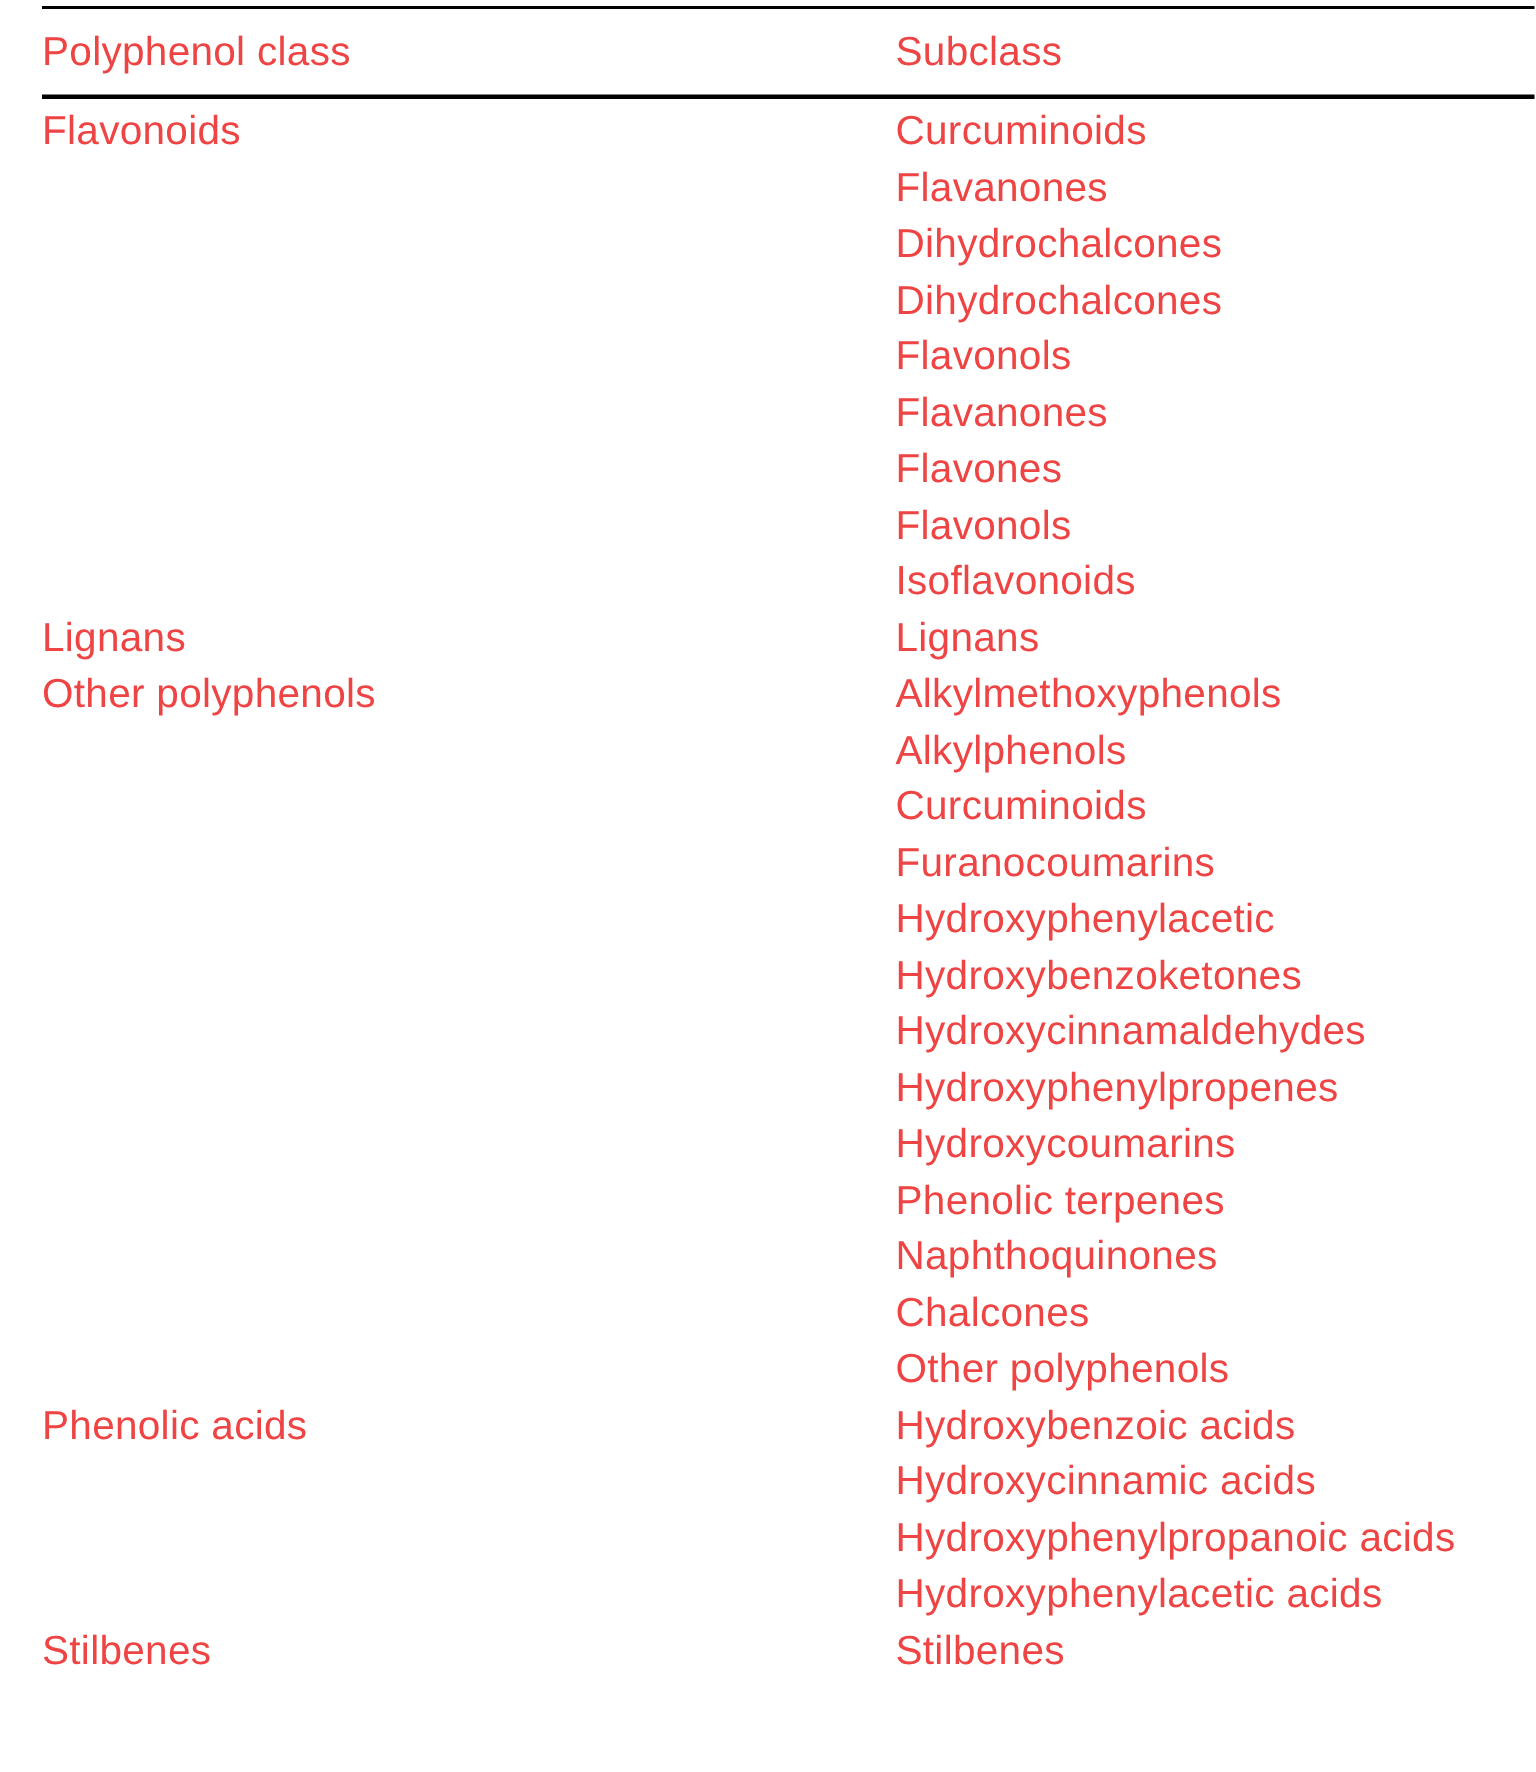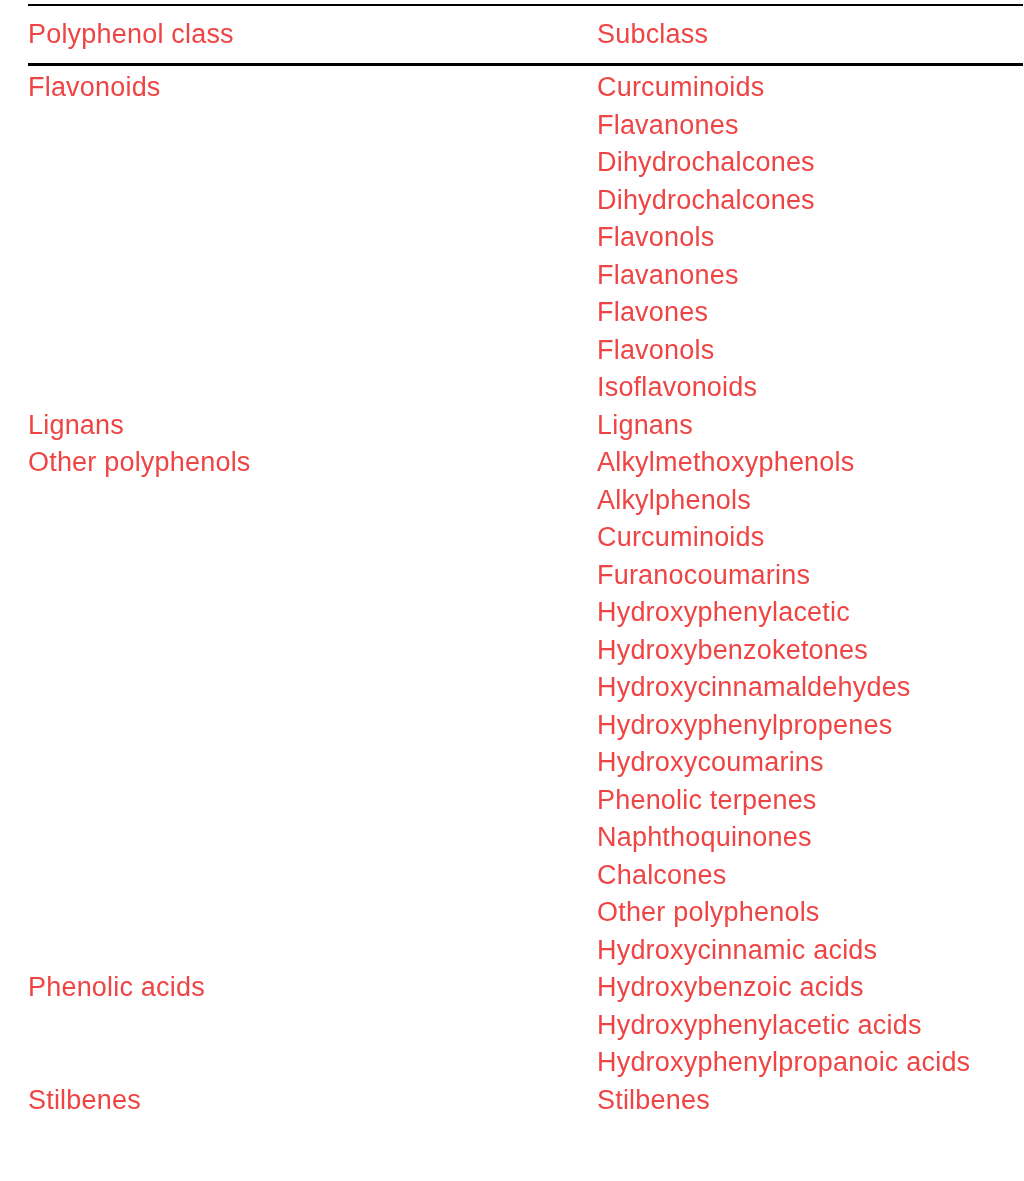--- a/index.html
+++ b/index.html
@@ -158,34 +158,34 @@
         </div>
         <div class="body-row">
           <div class="cell col1"></div>
           <div class="cell col2">Chalcones</div>
         </div>
         <div class="body-row">
           <div class="cell col1"></div>
           <div class="cell col2">Other polyphenols</div>
         </div>
         <div class="body-row">
-          <div class="cell col1"></div>
-          <div class="cell col2">Hydroxycinnamic acids</div>
-        </div>
-        <div class="body-row">
           <div class="cell col1">Phenolic acids</div>
           <div class="cell col2">Hydroxybenzoic acids</div>
         </div>
         <div class="body-row">
           <div class="cell col1"></div>
-          <div class="cell col2">Hydroxyphenylacetic acids</div>
+          <div class="cell col2">Hydroxycinnamic acids</div>
         </div>
         <div class="body-row">
           <div class="cell col1"></div>
           <div class="cell col2">Hydroxyphenylpropanoic acids</div>
+        </div>
+        <div class="body-row">
+          <div class="cell col1"></div>
+          <div class="cell col2">Hydroxyphenylacetic acids</div>
         </div>
         <div class="body-row">
           <div class="cell col1">Stilbenes</div>
           <div class="cell col2">Stilbenes</div>
         </div>
       </div>
   </div>
 </div>
 
 </body></html>

